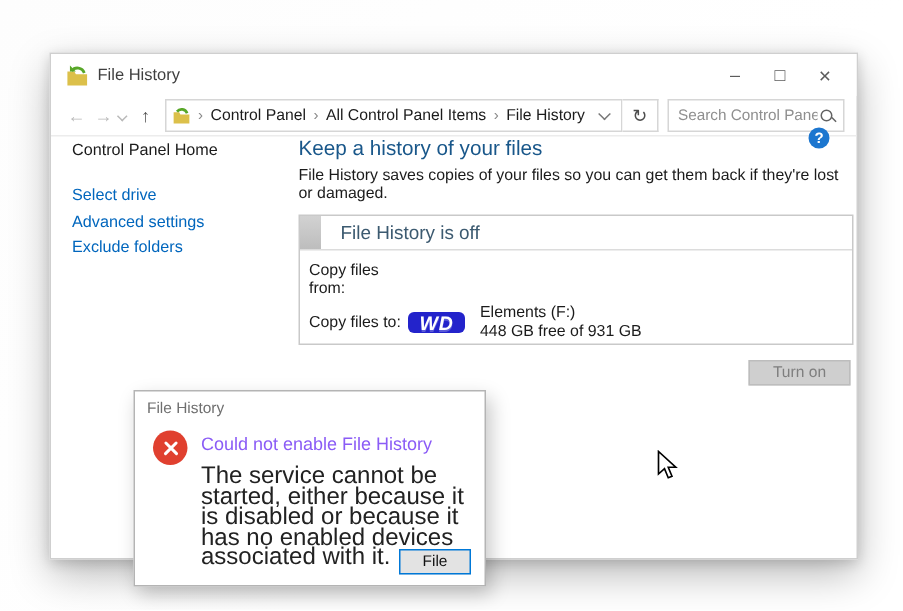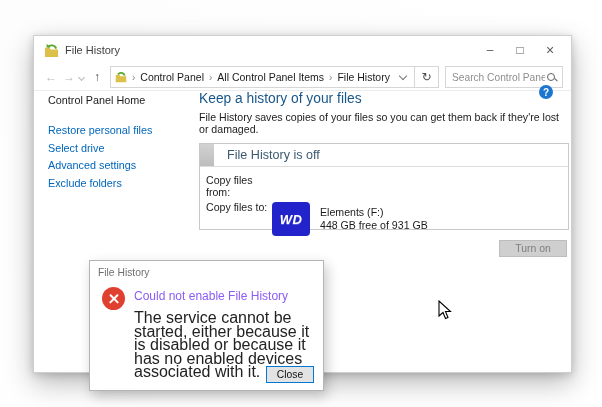--- a/index.html
+++ b/index.html
@@ -50,24 +50,24 @@
 
   
   .main{position:absolute;left:165px;top:55px;width:370px;}
   .main h1{font-size:13.8px;font-weight:normal;color:#19578a;margin:0 0 5px 0;}
   .main .desc{font-size:10.6px;color:#1b1b1b;margin:0 0 8px 0;}
   .panel{border:1px solid #c9c9c9;height:87px;background:#fff;}
   .panel-header{height:23px;border-bottom:1px solid #dcdcdc;display:flex;align-items:stretch;}
   .panel-tab{width:14px;background:linear-gradient(#d2d2d2,#bdbdbd);}
   .panel-status{font-size:12.6px;color:#3c5a70;align-self:center;margin-left:13px;}
   .panel-rows{padding:7px 6px 0 6px;font-size:10.6px;color:#1b1b1b;}
-  .prow{display:flex;margin-bottom:3px;}
+  .prow{display:flex;margin-bottom:3px;align-items:center;}
   .plabel{width:66px;flex:0 0 auto;}
   .driveblock{display:flex;align-items:center;margin-top:1px;}
-  .wd-logo{width:38px;height:34px;background:#2323cb;border-radius:4px;color:#fff;
+  .wd-logo{width:38px;height:14px;background:#2323cb;border-radius:4px;color:#fff;
            display:flex;align-items:center;justify-content:center;font-weight:bold;
            font-style:italic;font-size:13px;letter-spacing:.5px;text-shadow:0 1px 0 rgba(255,255,255,.25);}
   .driveinfo{margin-left:10px;line-height:13px;}
   .btnrow{text-align:right;margin-top:8px;width:368px;}
   .turnon{display:inline-block;width:68px;height:17px;background:#cfcfcf;border:1px solid #bdbdbd;
           color:#7e7e7e;font-size:10.4px;text-align:center;line-height:15px;}
 
   
   .dialog{position:absolute;left:55px;top:224px;width:235px;height:131px;background:#fff;
           border:1px solid #b4b4b4;box-shadow:3px 5px 12px rgba(0,0,0,.22);}
@@ -132,21 +132,20 @@
       <div class="searchbox">
         <input type="text" placeholder="Search Control Panel" style="">
         <span class="mag"></span>
       </div>
     </div>
 
     <div class="help">?</div>
 
     <div class="sidebar">
       <div class="home">Control Panel Home</div>
-      <a href="#">Restore personal files</a>
       <a href="#">Select drive</a>
       <a href="#">Advanced settings</a>
       <a href="#">Exclude folders</a>
     </div>
 
     <div class="main">
       <h1>Keep a history of your files</h1>
       <p class="desc">File History saves copies of your files so you can get them back if they're lost or damaged.</p>
 
       <div class="panel">
@@ -174,20 +173,20 @@
       <div class="btnrow">
         <span class="turnon">Turn on</span>
       </div>
     </div>
 
     <div class="dialog">
       <div class="dlg-title">File History</div>
       <div class="err-icon"></div>
       <div class="dlg-heading">Could not enable File History</div>
       <div class="dlg-body">The service cannot be started, either because it is disabled or because it has no enabled devices associated with it.</div>
-      <div class="dlg-close">Close</div>
+      <div class="dlg-close">File</div>
     </div>
   </div>
 
   <svg class="cursor" viewBox="0 0 15 22">
     <path d="M1 1 L1 16 L5 12.5 L7.5 18.5 L10 17.5 L7.5 11.5 L12.5 11.5 Z" fill="#fff" stroke="#000" stroke-width="1.1"></path>
   </svg>
 </div>
 
 </body></html>

